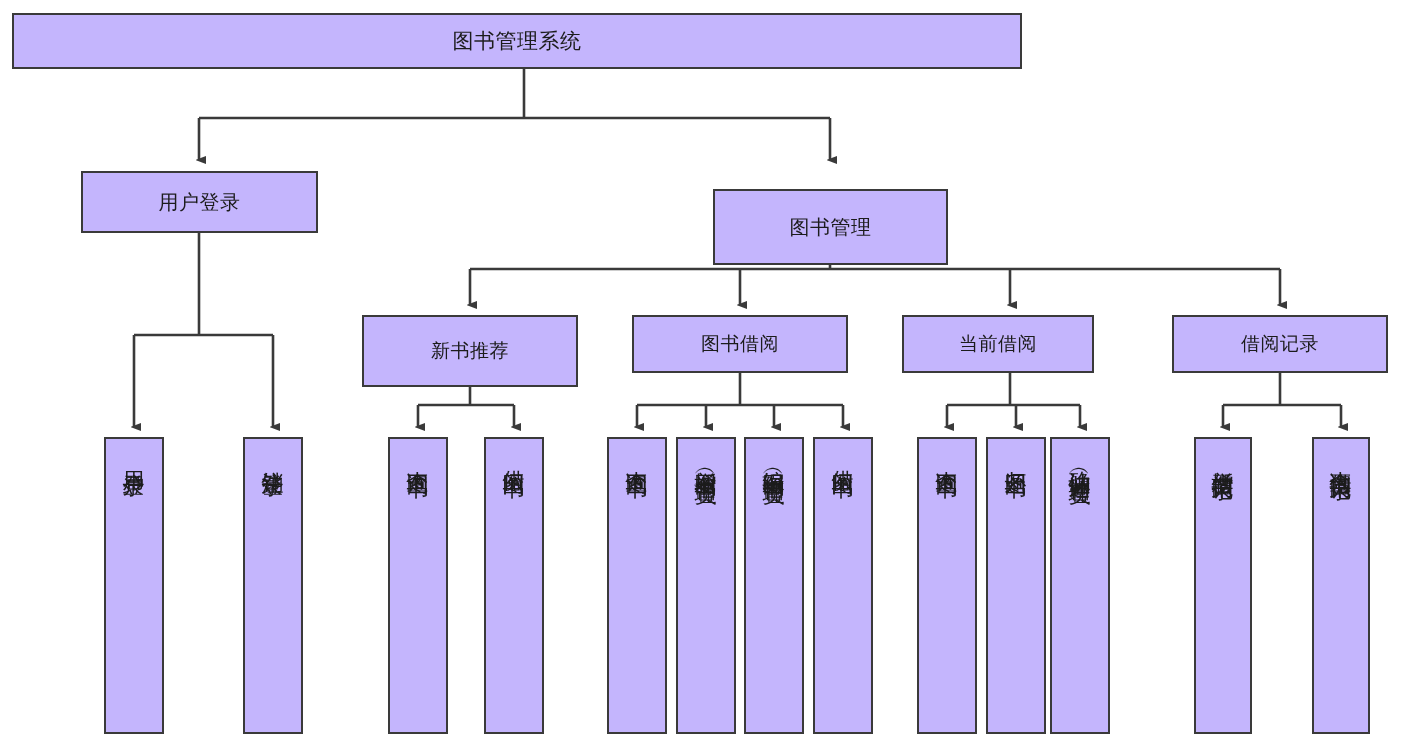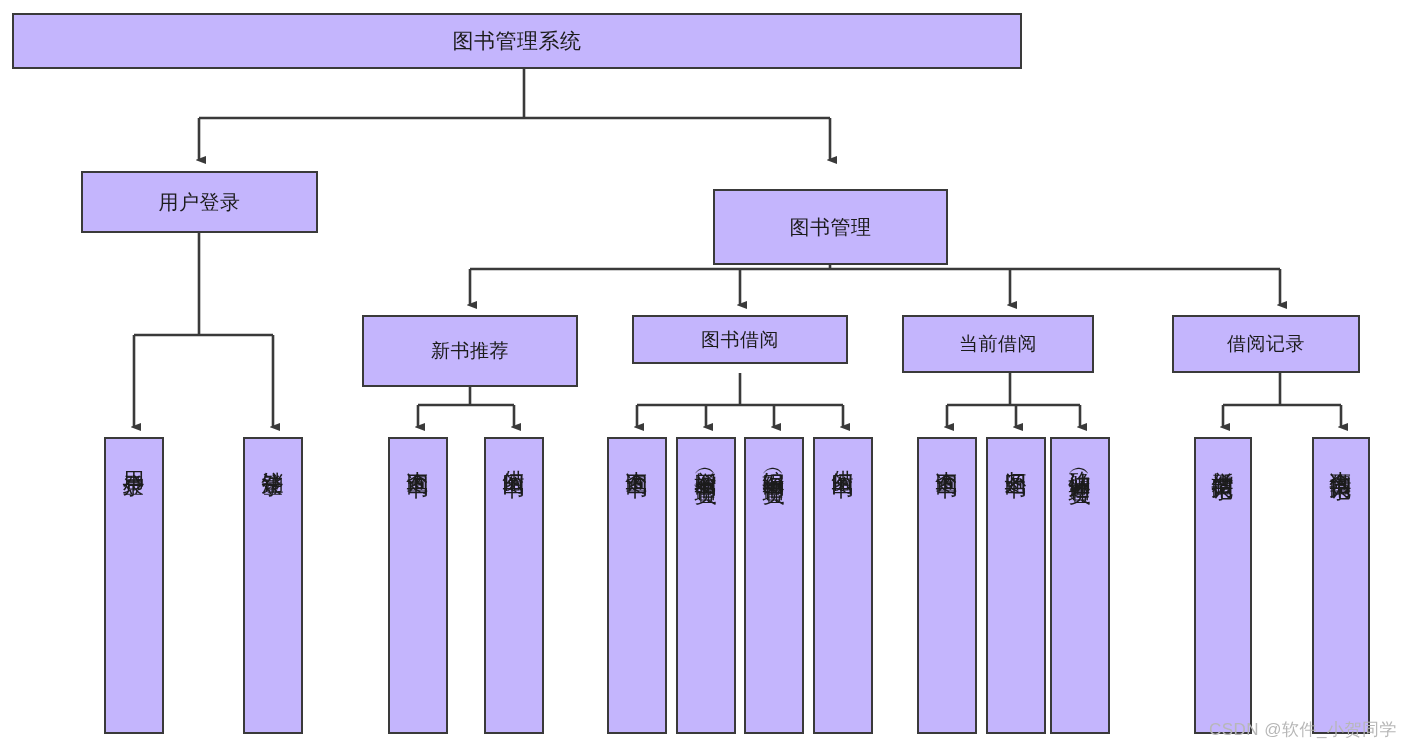--- a/index.html
+++ b/index.html
@@ -119,27 +119,27 @@
   <div class="node node-l1" style="left:81px;top:171px;width:237px;height:62px;">
     <span class="label">用户登录</span>
   </div>
   <div class="node node-l1" style="left:713px;top:189px;width:235px;height:76px;">
     <span class="label">图书管理</span>
   </div>
 
   <div class="node node-l2" style="left:362px;top:315px;width:216px;height:72px;">
     <span class="label">新书推荐</span>
   </div>
-  <div class="node node-l2" style="left:632px;top:315px;width:216px;height:49px;">
+  <div class="node node-l2" style="left:632px;top:315px;width:216px;height:58px;">
     <span class="label">图书借阅</span>
   </div>
   <div class="node node-l2" style="left:902px;top:315px;width:192px;height:58px;">
     <span class="label">当前借阅</span>
   </div>
-  <div class="node node-l2" style="left:1172px;top:315px;width:188px;height:58px;">
+  <div class="node node-l2" style="left:1172px;top:315px;width:216px;height:58px;">
     <span class="label">借阅记录</span>
   </div>
 
   <div class="node node-leaf" style="left:104px;top:437px;width:60px;height:297px;">
     <span class="label">用户登录</span>
   </div>
   <div class="node node-leaf" style="left:243px;top:437px;width:60px;height:297px;">
     <span class="label">注销登录</span>
   </div>
 
@@ -173,15 +173,14 @@
     <span class="label">确认归还（管理员）</span>
   </div>
 
   <div class="node node-leaf" style="left:1194px;top:437px;width:58px;height:297px;">
     <span class="label">新增借阅记录</span>
   </div>
   <div class="node node-leaf" style="left:1312px;top:437px;width:58px;height:297px;">
     <span class="label">查询借阅记录</span>
   </div>
 
-  <div id="watermark">CSDN @软件_小贺同学</div>
 
 </div>
 
 </body></html>

